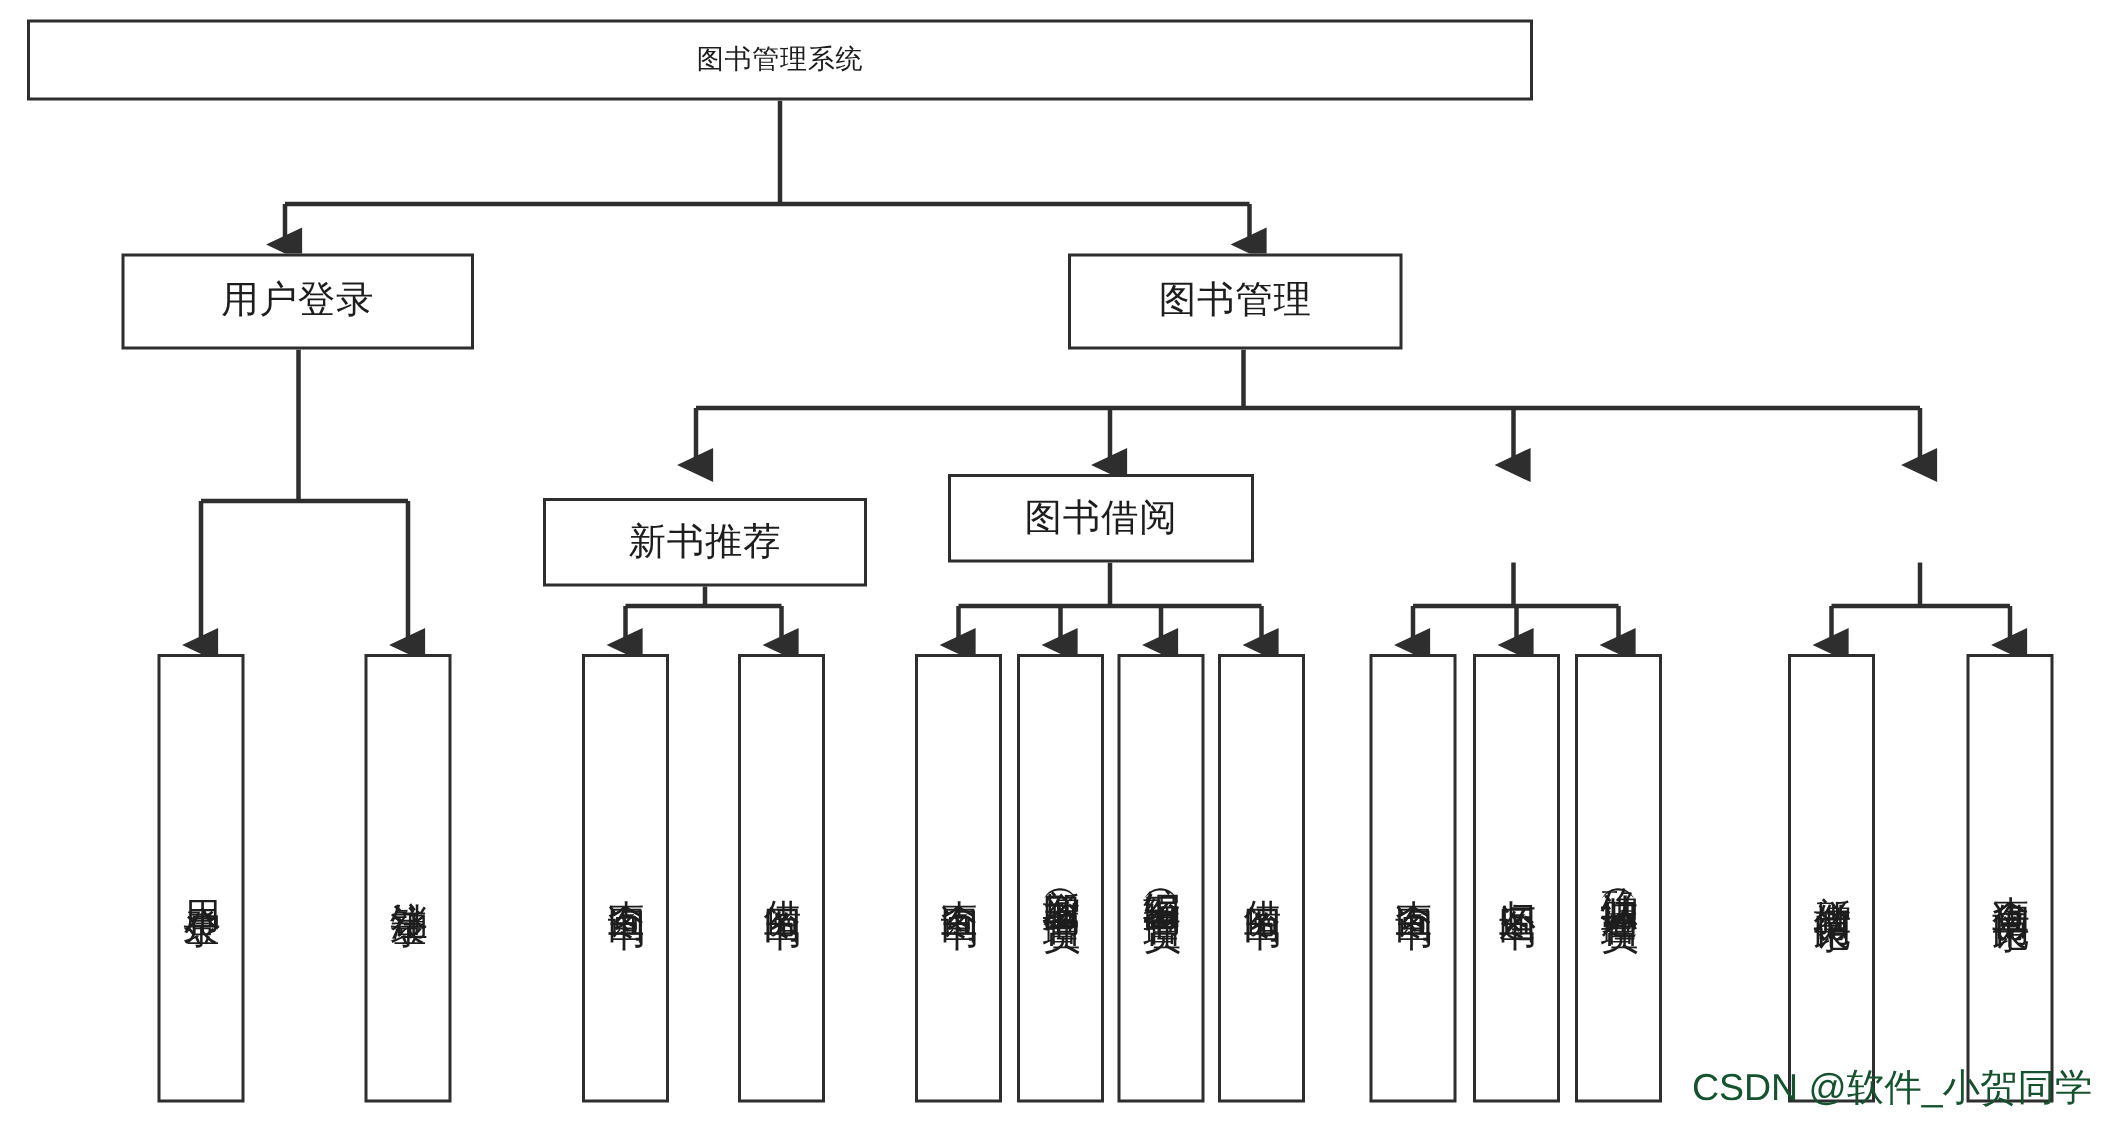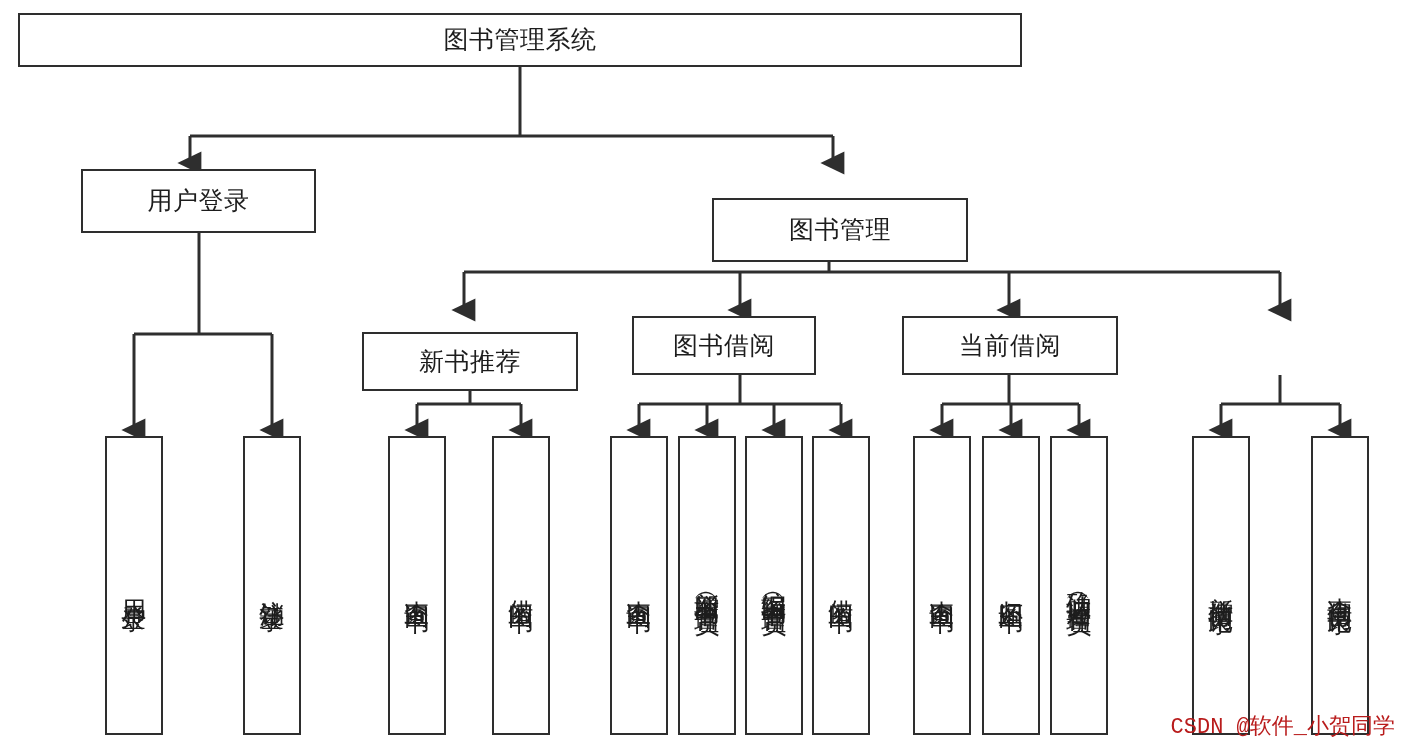--- a/index.html
+++ b/index.html
@@ -43,46 +43,46 @@
     line-height: 1.18;
     color: #1d1d1d;
   }
   
   .node.horiz .node-label {
     font-size: 25px;
     letter-spacing: 0.5px;
     white-space: nowrap;
   }
   .node.root .node-label {
-    font-size: 25px;
+    font-size: 18px;
   }
   
   .node.vert {
     align-items: center;
     justify-content: center;
     padding: 6px 0;
   }
   .node.vert .node-label {
     writing-mode: vertical-rl;
     text-orientation: upright;
     font-size: 25px;
     line-height: 1.05;
     letter-spacing: 3px;
     white-space: nowrap;
     max-height: 100%;
   }
   #watermark {
     position: absolute;
     right: 10px;
     bottom: 6px;
-    font-size: 22px;
-    color: #b91c1c;
+    font-size: 25px;
+    color: #14532d;
     white-space: nowrap;
     z-index: 5;
-    font-family: Liberation Mono, monospace;
+    font-family: Liberation Sans, sans-serif;
   }
 </style>
 </head>
 <body>
 
 <div id="diagram-canvas">
 
   <svg id="edge-layer" viewBox="0 0 1405 747" xmlns="http://www.w3.org/2000/svg">
     <defs>
       <marker id="arrowhead" markerWidth="9" markerHeight="9" refX="4.2" refY="4.4" orient="auto" markerUnits="strokeWidth">
@@ -133,32 +133,29 @@
     </g>
   </svg>
 
   <div class="node horiz root" style="left:18px; top:13px; width:1004px; height:54px;">
     <span class="node-label">图书管理系统</span>
   </div>
 
   <div class="node horiz" style="left:81px; top:169px; width:235px; height:64px;">
     <span class="node-label">用户登录</span>
   </div>
-  <div class="node horiz" style="left:712px; top:169px; width:256px; height:64px;margin-top:29px;">
+  <div class="node horiz" style="left:712px; top:169px; width:223px; height:64px;">
     <span class="node-label">图书管理</span>
   </div>
 
   <div class="node horiz" style="left:362px; top:332px; width:216px; height:59px;">
     <span class="node-label">新书推荐</span>
   </div>
-  <div class="node horiz" style="left:632px; top:316px; width:184px; height:59px;">
+  <div class="node horiz" style="left:632px; top:316px; width:204px; height:59px;">
     <span class="node-label">图书借阅</span>
-  </div>
-  <div class="node horiz" style="left:902px; top:316px; width:216px; height:59px;">
-    <span class="node-label">当前借阅</span>
   </div>
 
   <div class="node vert" style="left:105px; top:436px; width:58px; height:299px;">
     <span class="node-label">用户登录</span>
   </div>
   <div class="node vert" style="left:243px; top:436px; width:58px; height:299px;">
     <span class="node-label">注销登录</span>
   </div>
 
   <div class="node vert" style="left:388px; top:436px; width:58px; height:299px;">

